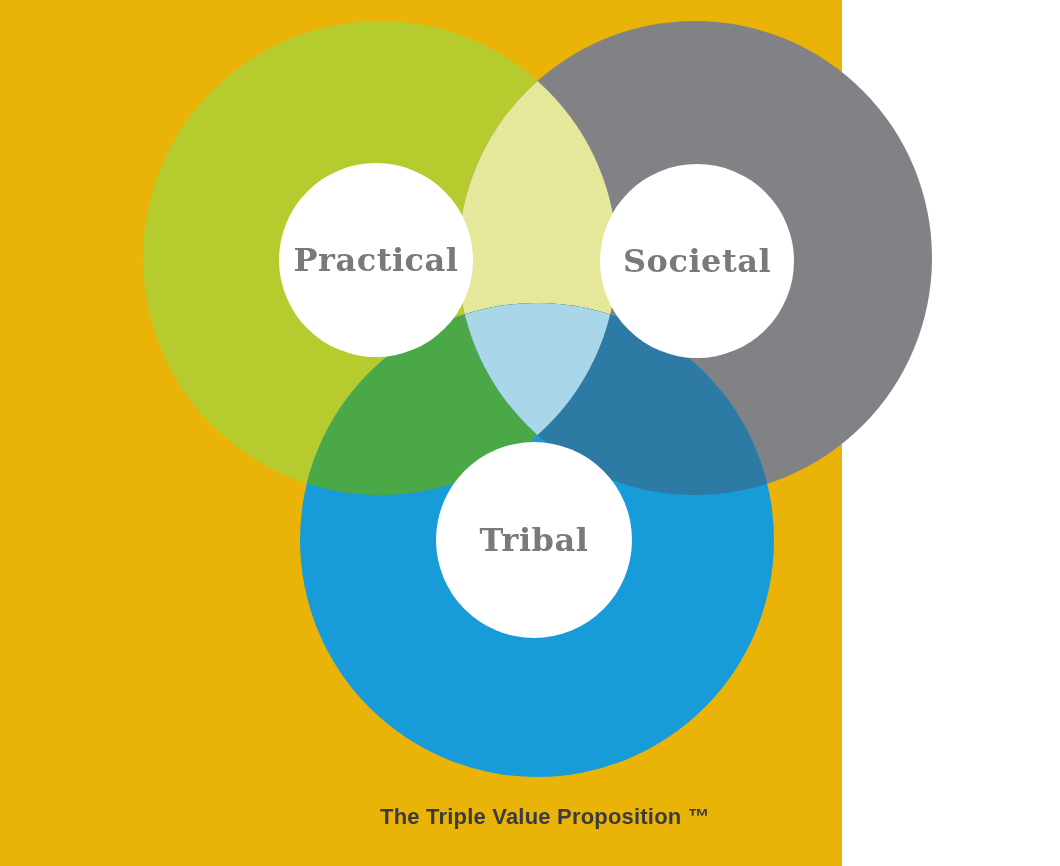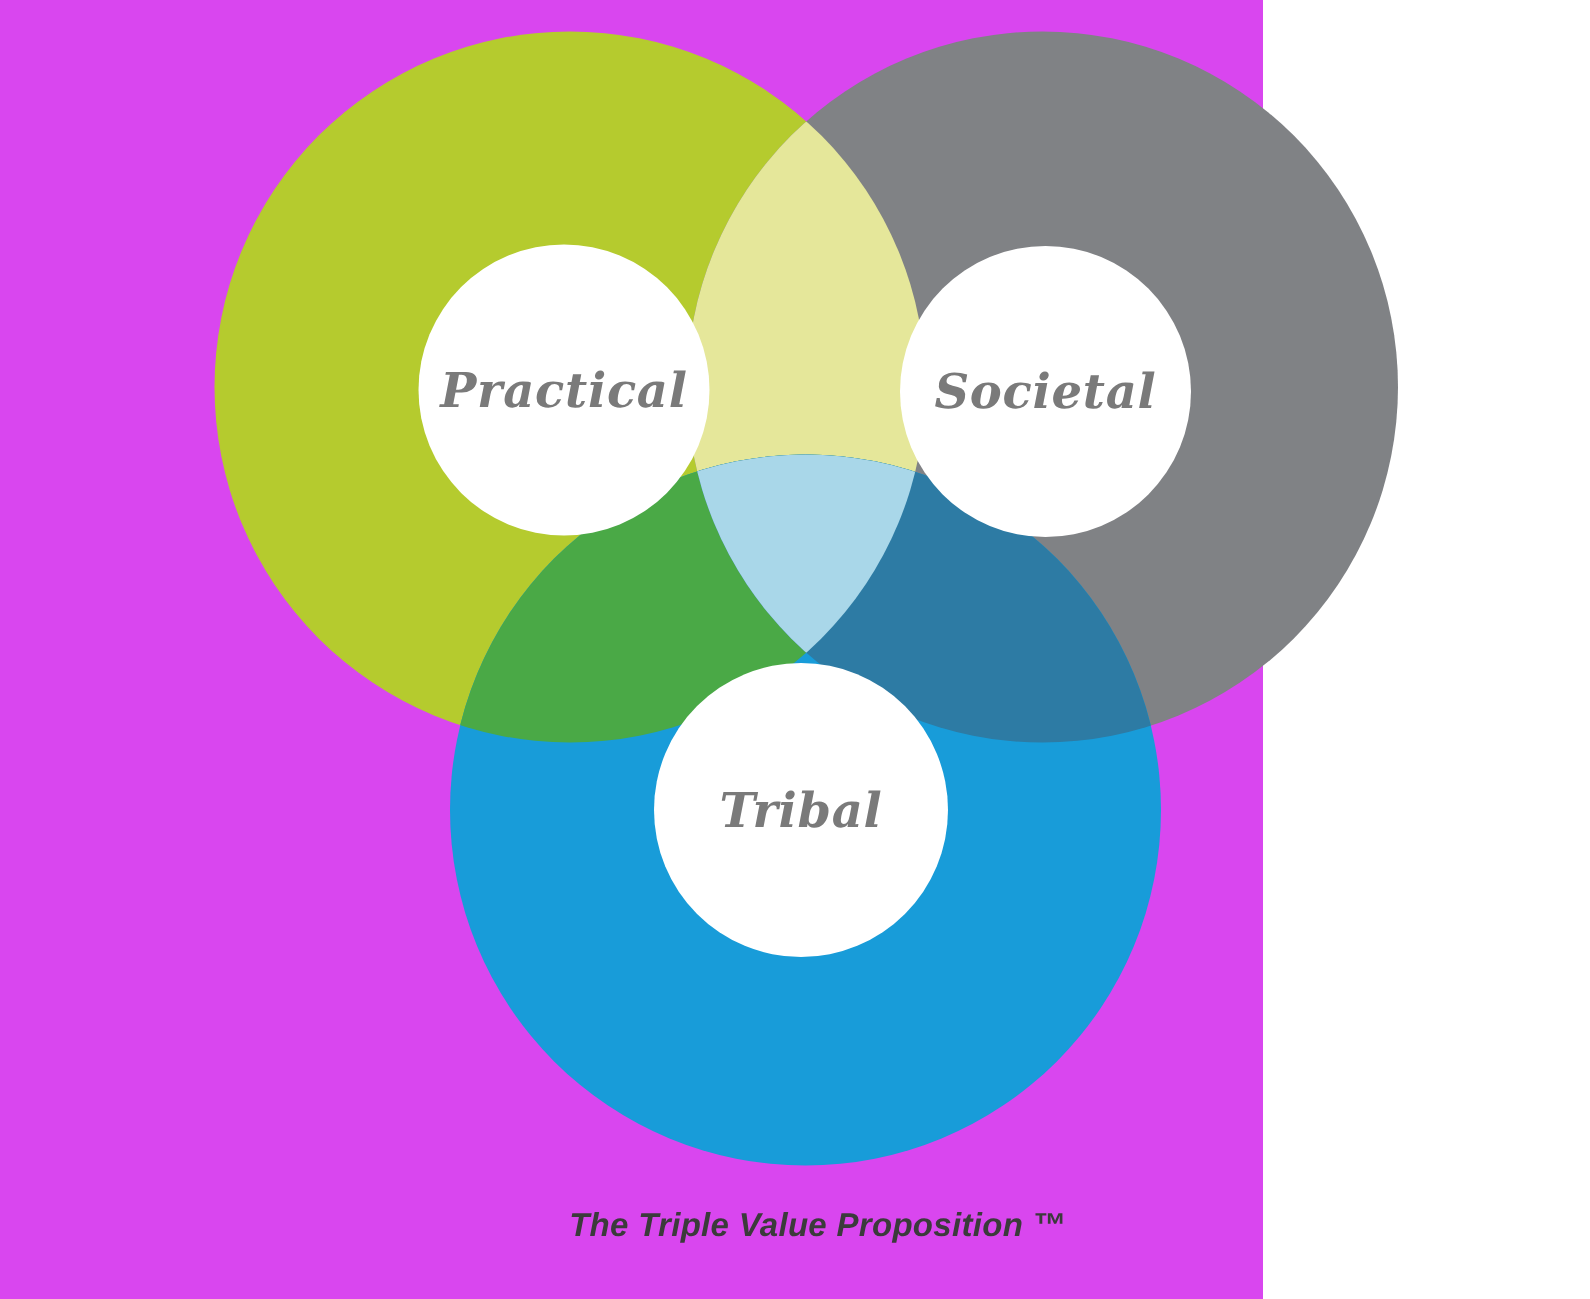--- a/index.html
+++ b/index.html
@@ -8,22 +8,21 @@
     width: 1060px;
     height: 866px;
     background: #ffffff;
     overflow: hidden;
     font-family: "Liberation Sans", sans-serif;
   }
   .stage {
     position: relative;
     width: 842px;
     height: 866px;
-    background: #d946ef;
-    font-style: italic;
+    background: #eab308;
   }
   svg { display: block; }
   .ring-label {
     font-family: "DejaVu Serif", "Liberation Serif", serif;
     font-weight: bold;
     font-size: 32px;
     letter-spacing: 0.5px;
   }
   .caption-text {
     font-family: "Liberation Sans", "DejaVu Sans", sans-serif;

